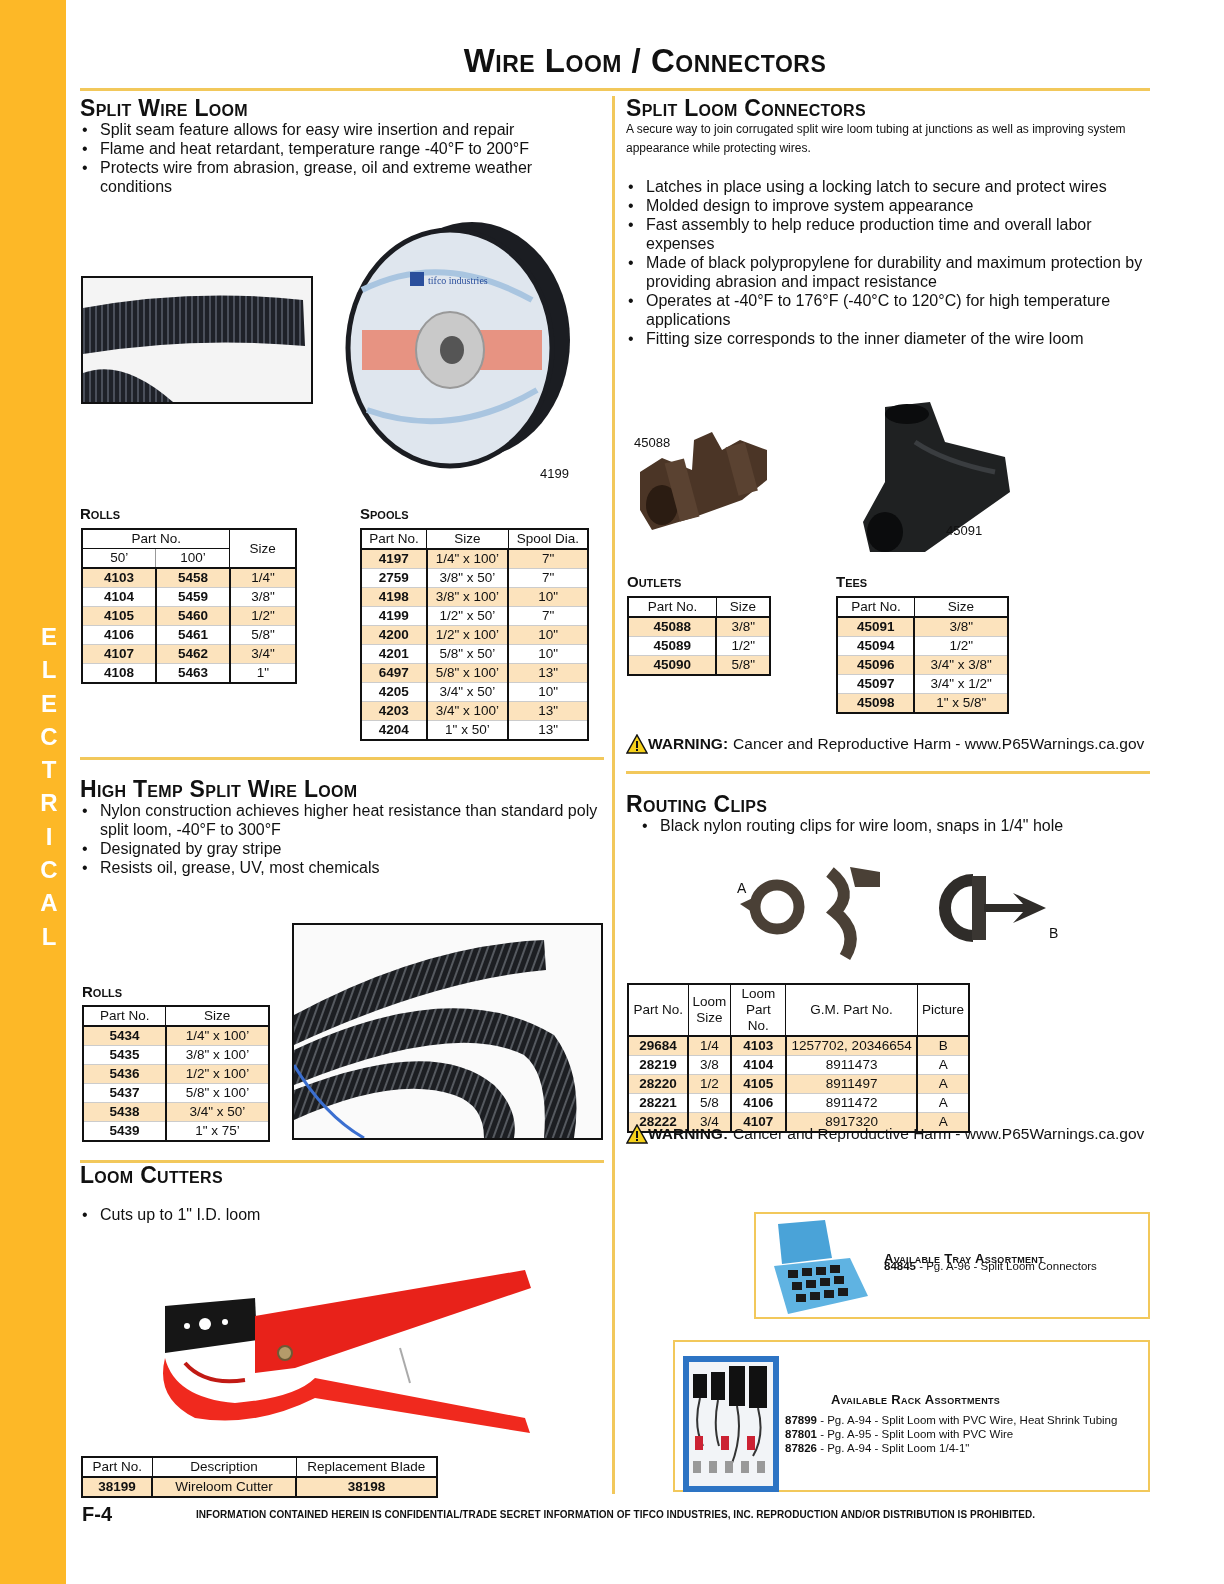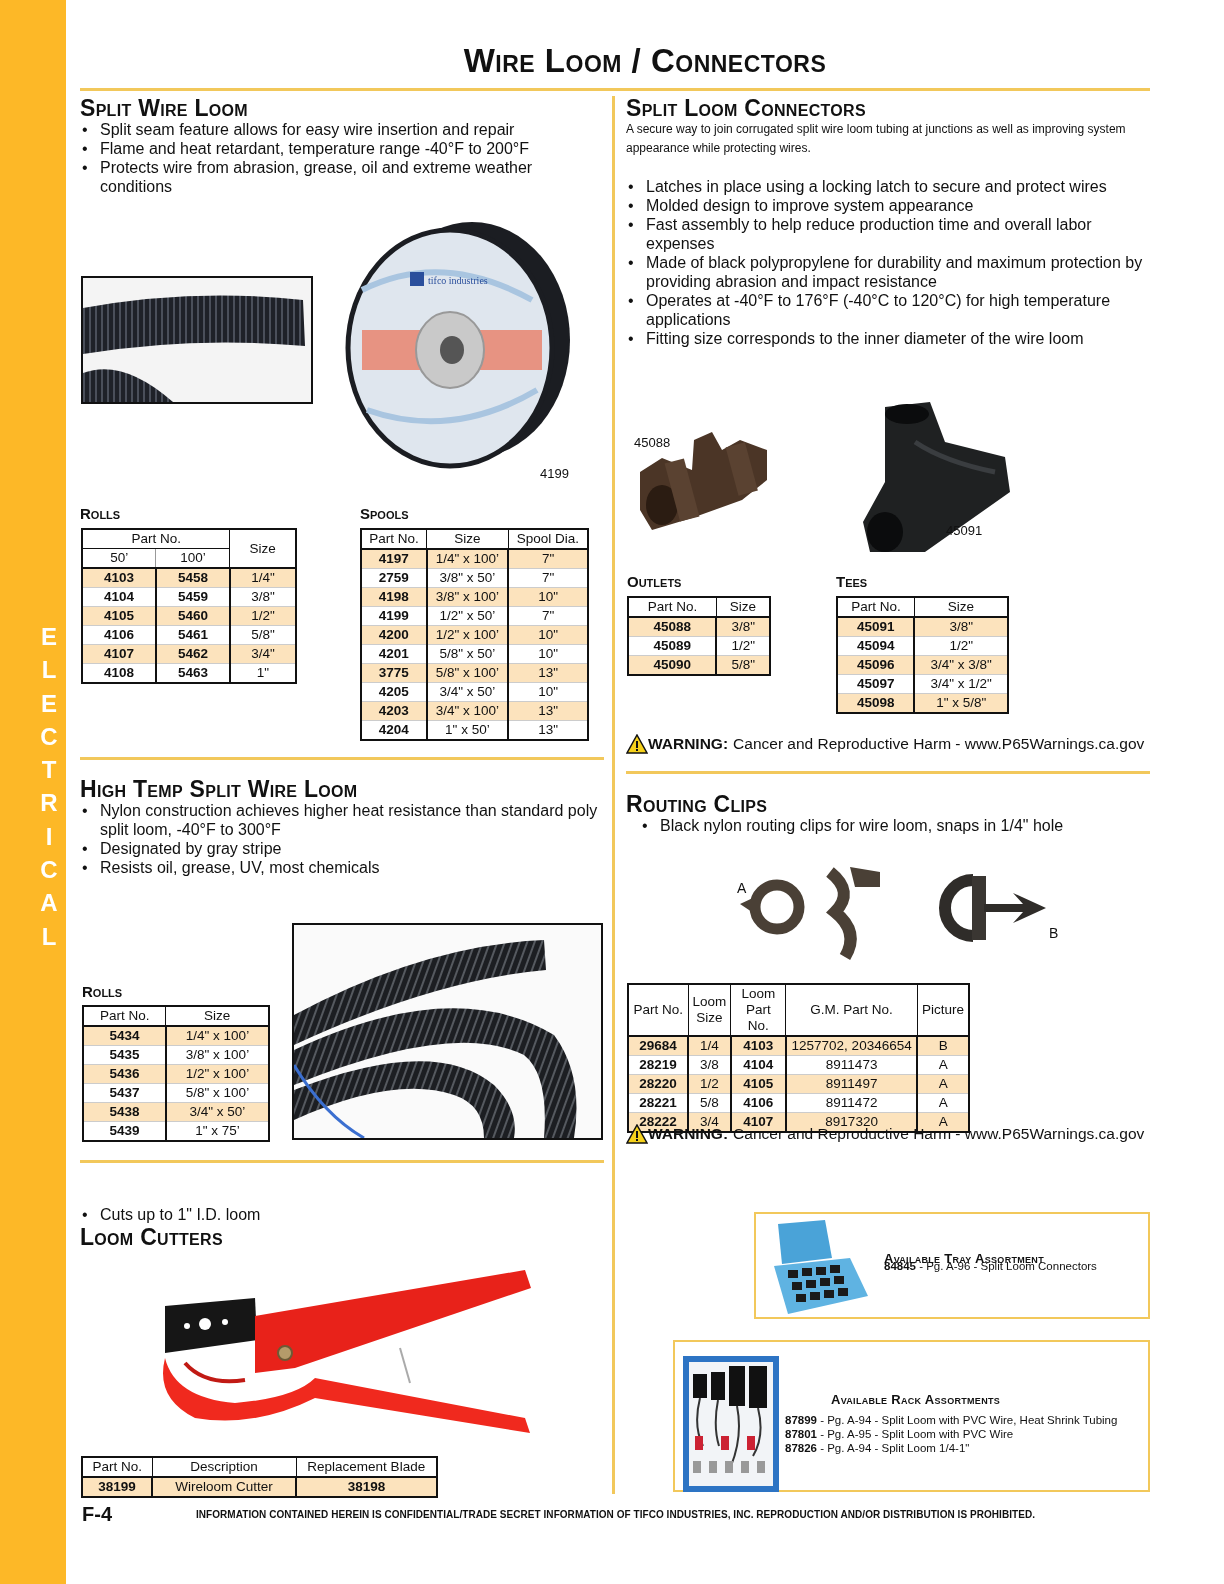--- a/index.html
+++ b/index.html
@@ -183,21 +183,21 @@
         <td class="b">4200</td>
         <td>1/2" x 100’</td>
         <td>10"</td>
       </tr>
       <tr>
         <td class="b">4201</td>
         <td>5/8" x 50’</td>
         <td>10"</td>
       </tr>
       <tr>
-        <td class="b">3775</td>
+        <td class="b">6497</td>
         <td>5/8" x 100’</td>
         <td>13"</td>
       </tr>
       <tr>
         <td class="b">4205</td>
         <td>3/4" x 50’</td>
         <td>10"</td>
       </tr>
       <tr>
         <td class="b">4203</td>
@@ -443,21 +443,21 @@
 <div class="warn" style="left:626px; top:1124px;">
   <svg width="22" height="20" viewBox="0 0 22 20">
       <path d="M11 1 L21 19 L1 19 Z" fill="#F6D11B" stroke="#111" stroke-width="1.5"></path>
       <rect x="10" y="7" width="2" height="7" fill="#111"></rect>
       <rect x="10" y="15" width="2" height="2" fill="#111"></rect>
     </svg>
   <b>WARNING:</b>
   <span>Cancer and Reproductive Harm - www.P65Warnings.ca.gov</span>
 </div>
 
-<div class="section-title" style="left:80px; top:1224px;">Loom Cutters</div>
+<div class="section-title" style="left:80px; top:1162px;">Loom Cutters</div>
 <ul class="bullets" style="left:80px; top:1205px; width:500px;">
   <li>Cuts up to 1" I.D. loom</li>
 </ul>
 
 <div class="img-box" style="left:155px; top:1268px; width:385px; height:170px;">
   <svg width="385" height="170" viewBox="0 0 385 170">
     <path d="M10 38 L100 30 L102 72 L10 85 Z" fill="#161616"></path>
     <circle cx="32" cy="58" r="3" fill="#fff"></circle>
       <circle cx="50" cy="56" r="6" fill="#fff"></circle>
       <circle cx="70" cy="54" r="3" fill="#fff"></circle>

